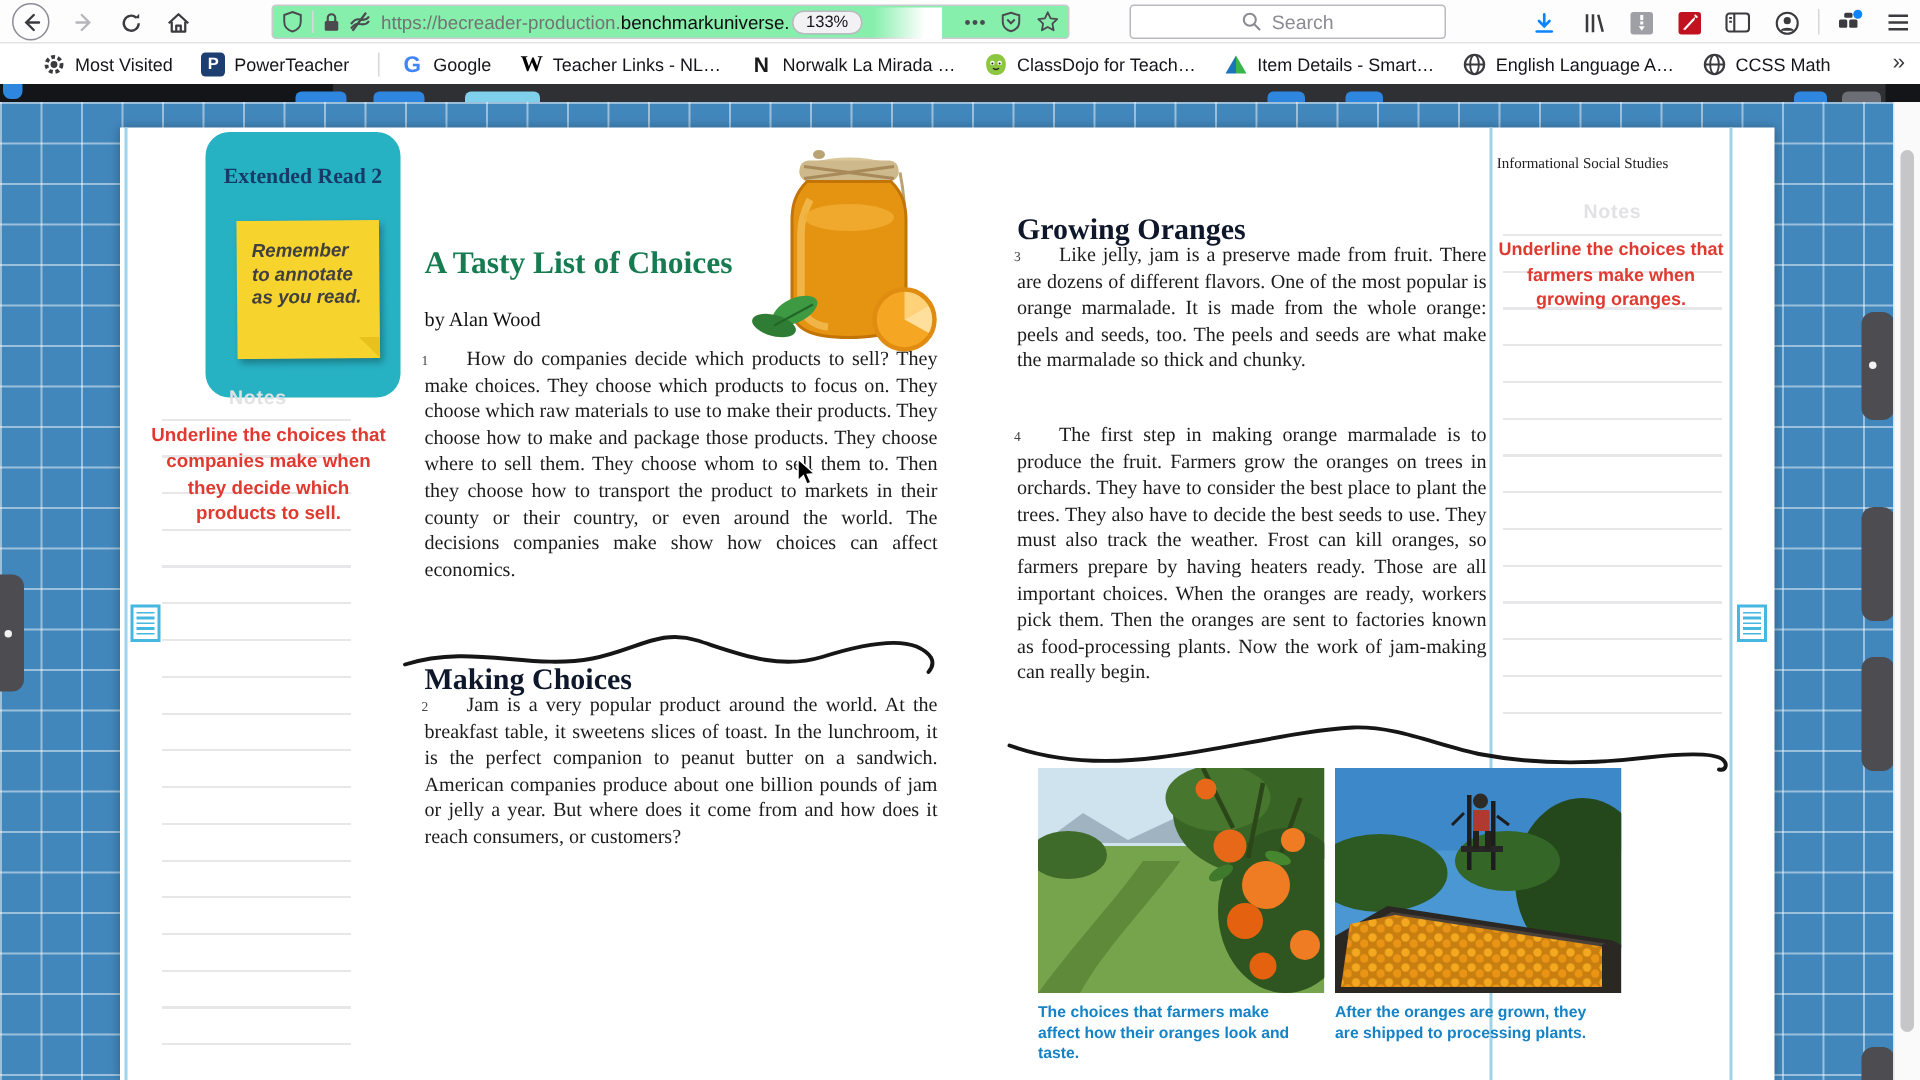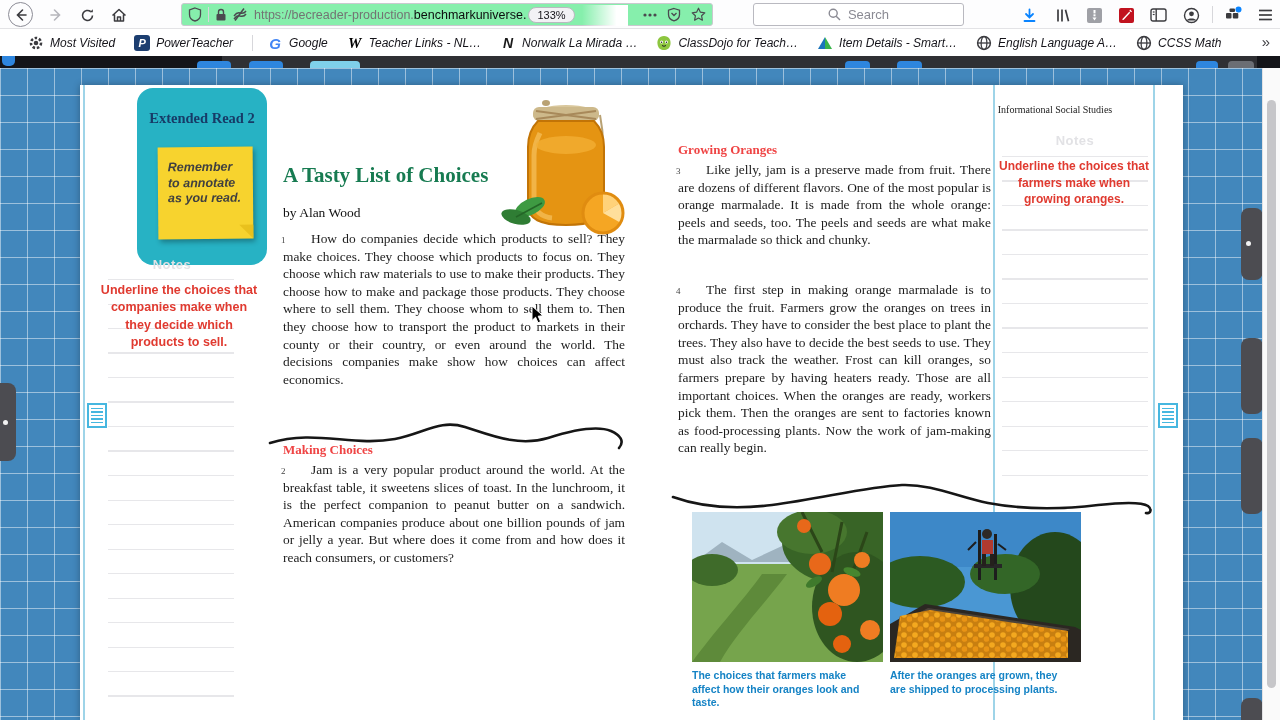--- a/index.html
+++ b/index.html
@@ -28,21 +28,21 @@
             background:#fff; border:1px solid #b9b9c0; border-radius:3px;
             display:flex; align-items:center; padding:0 8px; gap:7px;justify-content:center; }
   .search span { color:#8a8a93; font-size:13px; }
   .tico { position:absolute; top:4px; width:22px; height:22px; display:flex;
           align-items:center; justify-content:center; }
   .sep { position:absolute; top:6px; width:1px; height:17px; background:#d7d7db; }
 
   
   .bookmarks { position:absolute; left:0; top:30px; width:1280px; height:26px; background:#fff;
                display:flex; align-items:center; padding-left:28px; }
-  .bm { display:flex; align-items:center; gap:6px; margin-right:19px; cursor:default;font-style:italic; }
+  .bm { display:flex; align-items:center; gap:6px; margin-right:19px; cursor:default; }
   .bm .lbl { font-size:12px; color:#15141a; white-space:nowrap; }
   .bmdiv { width:1px; height:16px; background:#d7d7db; margin-right:14px; }
   .ficon { width:16px; height:16px; display:flex; align-items:center; justify-content:center;
            font-weight:bold; }
   .pt { background:#1c3e70; color:#fff; border-radius:3px; font-size:11px; width:16px; height:16px;
         display:flex; align-items:center; justify-content:center; }
   .gg { color:#4285f4; font-size:15px; font-weight:bold; }
   .ww { font-family:"Liberation Serif",serif; font-size:15px; font-weight:bold; color:#000; }
   .nn { font-size:14px; font-weight:bold; color:#1a1a1a; }
   .chev { position:absolute; right:10px; top:33px; font-size:15px; color:#3f3f43; }
@@ -89,21 +89,21 @@
             font-weight:bold; font-size:21px; color:#177b51; }
   .byline { position:absolute; left:203px; top:120px; font-family:"Liberation Serif",serif;
             font-size:13.5px; color:#111; }
 
   .bodytext { position:absolute; font-family:"Liberation Serif",serif; color:#1c1c1c;
               font-size:13.4px; line-height:17.6px; text-align:justify; }
   .para { position:relative; }
   .pnum { position:absolute; left:-2px; top:2px; font-size:9px; color:#444; }
   .para .ptxt { display:block; text-indent:28px; }
   .bhead { position:absolute; font-family:"Liberation Serif",serif; font-weight:bold;
-           font-size:13px; color:#ef4444; }
+           font-size:20px; color:#0f172a; }
   .corner { position:absolute; left:855px; top:19px; width:240px; text-align:center;
             font-family:"Liberation Serif",serif; font-size:10px; color:#222; }
 
   .photo { position:absolute; width:191px; height:150px; overflow:hidden; }
   .cap { position:absolute; width:184px; color:#1583c5; font-weight:bold; font-size:10.5px;
          line-height:13.5px; }
 
   .pgicon { position:absolute; width:20px; height:25px; background:#fff; border:2px solid #46b7e0;
             display:flex; flex-direction:column; justify-content:center; gap:2px; padding:0 2px; }
   .pgicon i { display:block; height:1.6px; background:#46b7e0; }

